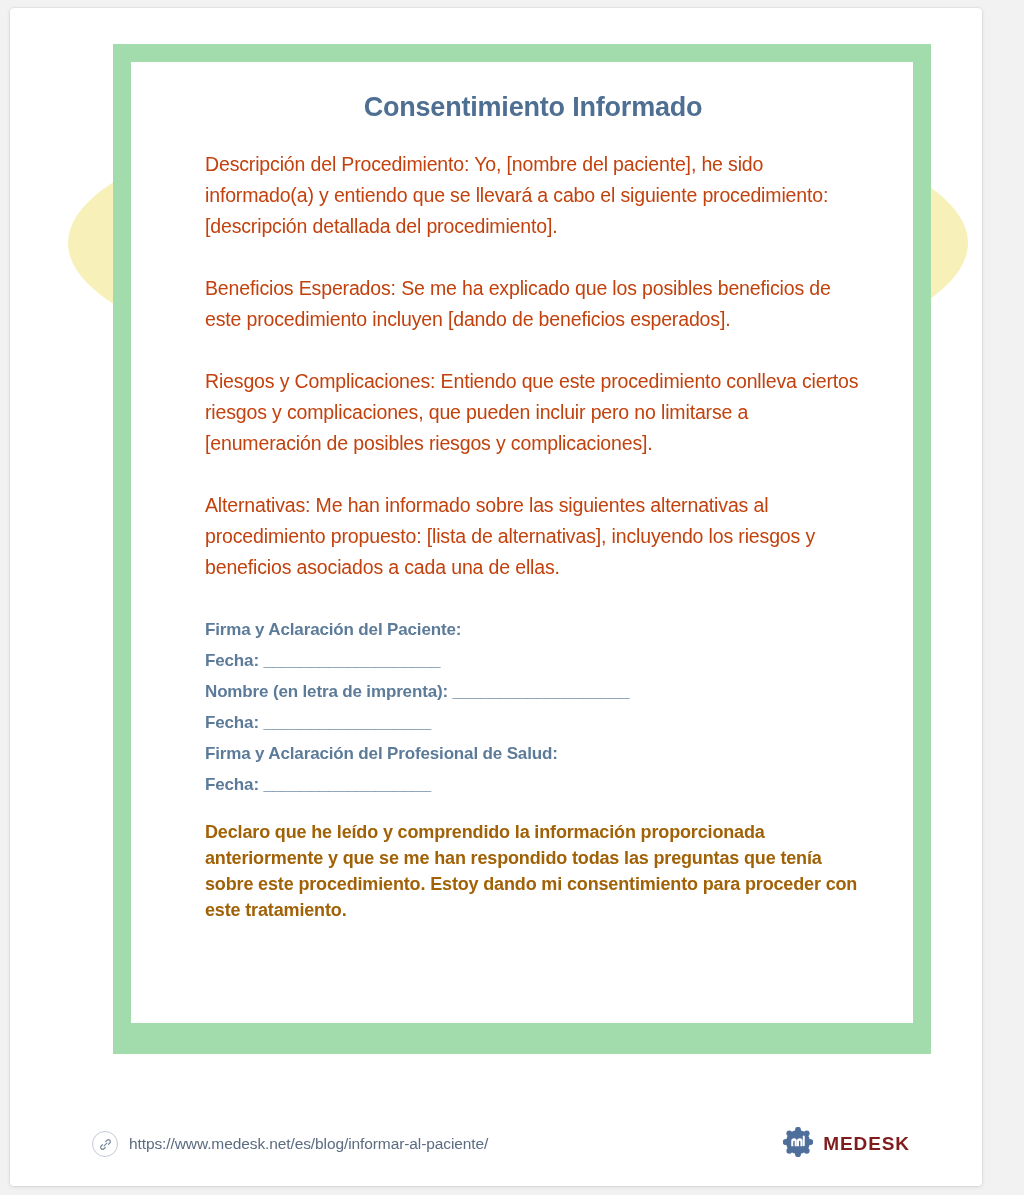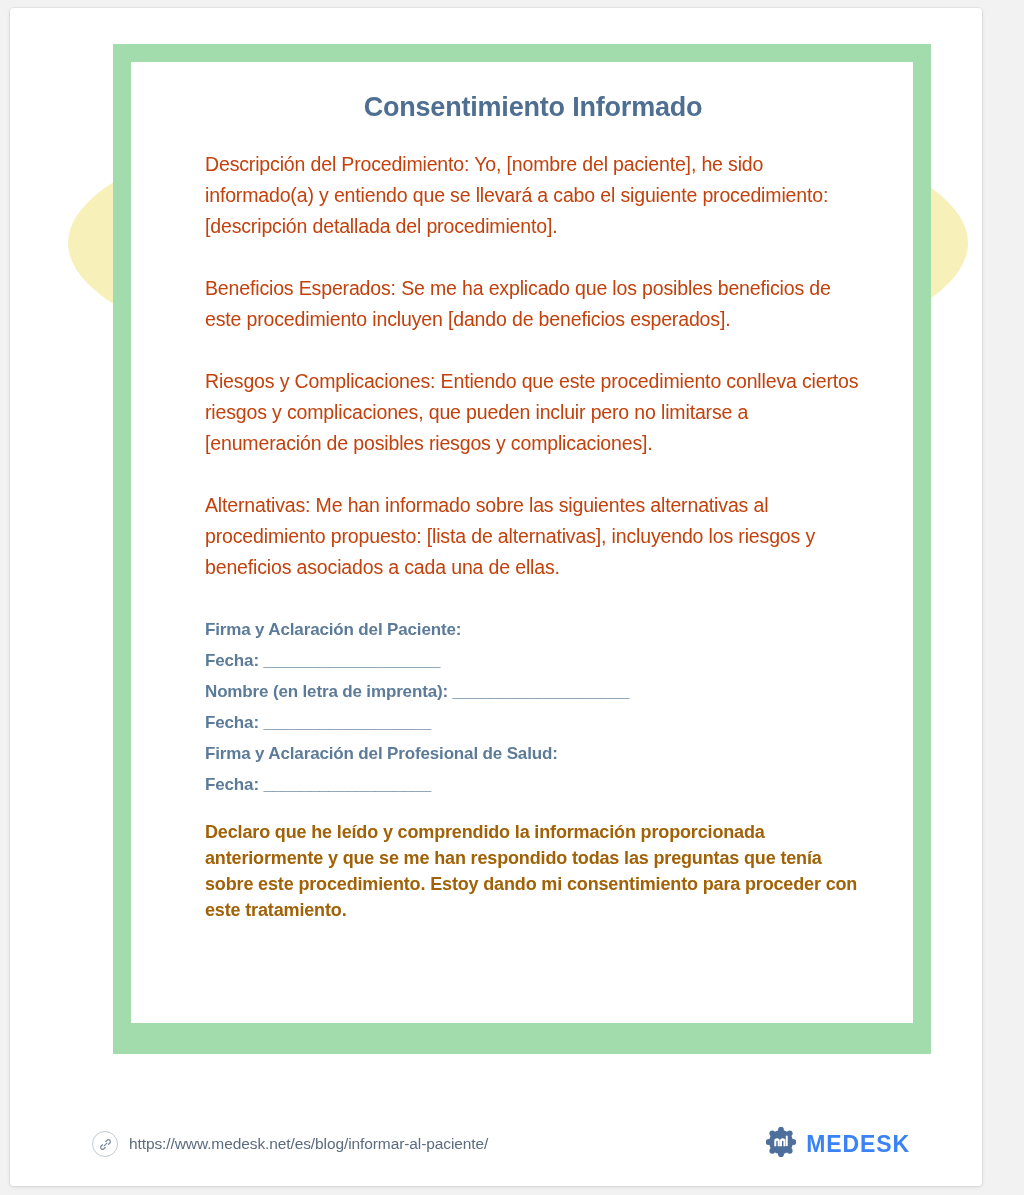--- a/index.html
+++ b/index.html
@@ -132,23 +132,23 @@
   }
 
   #brand-logo {
     margin-left: auto;
     display: flex;
     align-items: center;
     gap: 10px;
   }
 
   #brand-name {
-    font-size: 23px;
-    font-weight: bold;
-    color: #3b82f6;
+    font-size: 19px;
+    font-weight: bold;
+    color: #7f1d1d;
     letter-spacing: 0.9px;
   }
 </style>
 </head>
 <body>
 
 <div id="page-card">
 
   <div id="deco-yellow-circle"></div>
 

